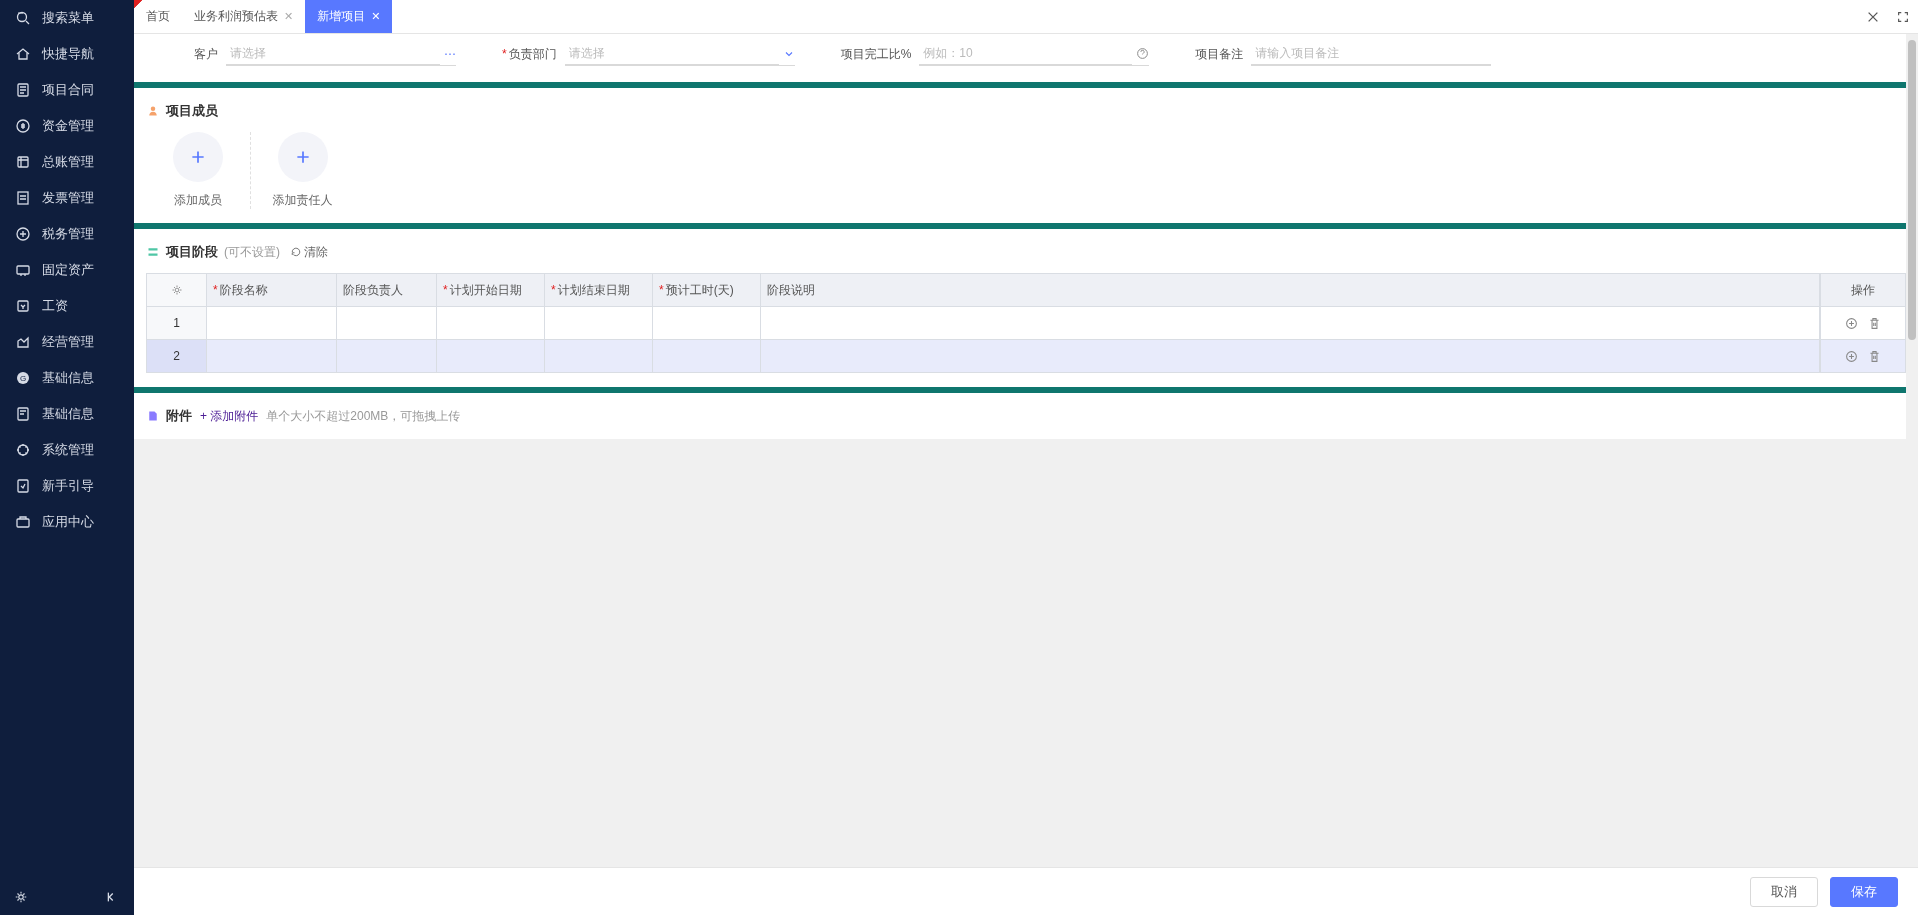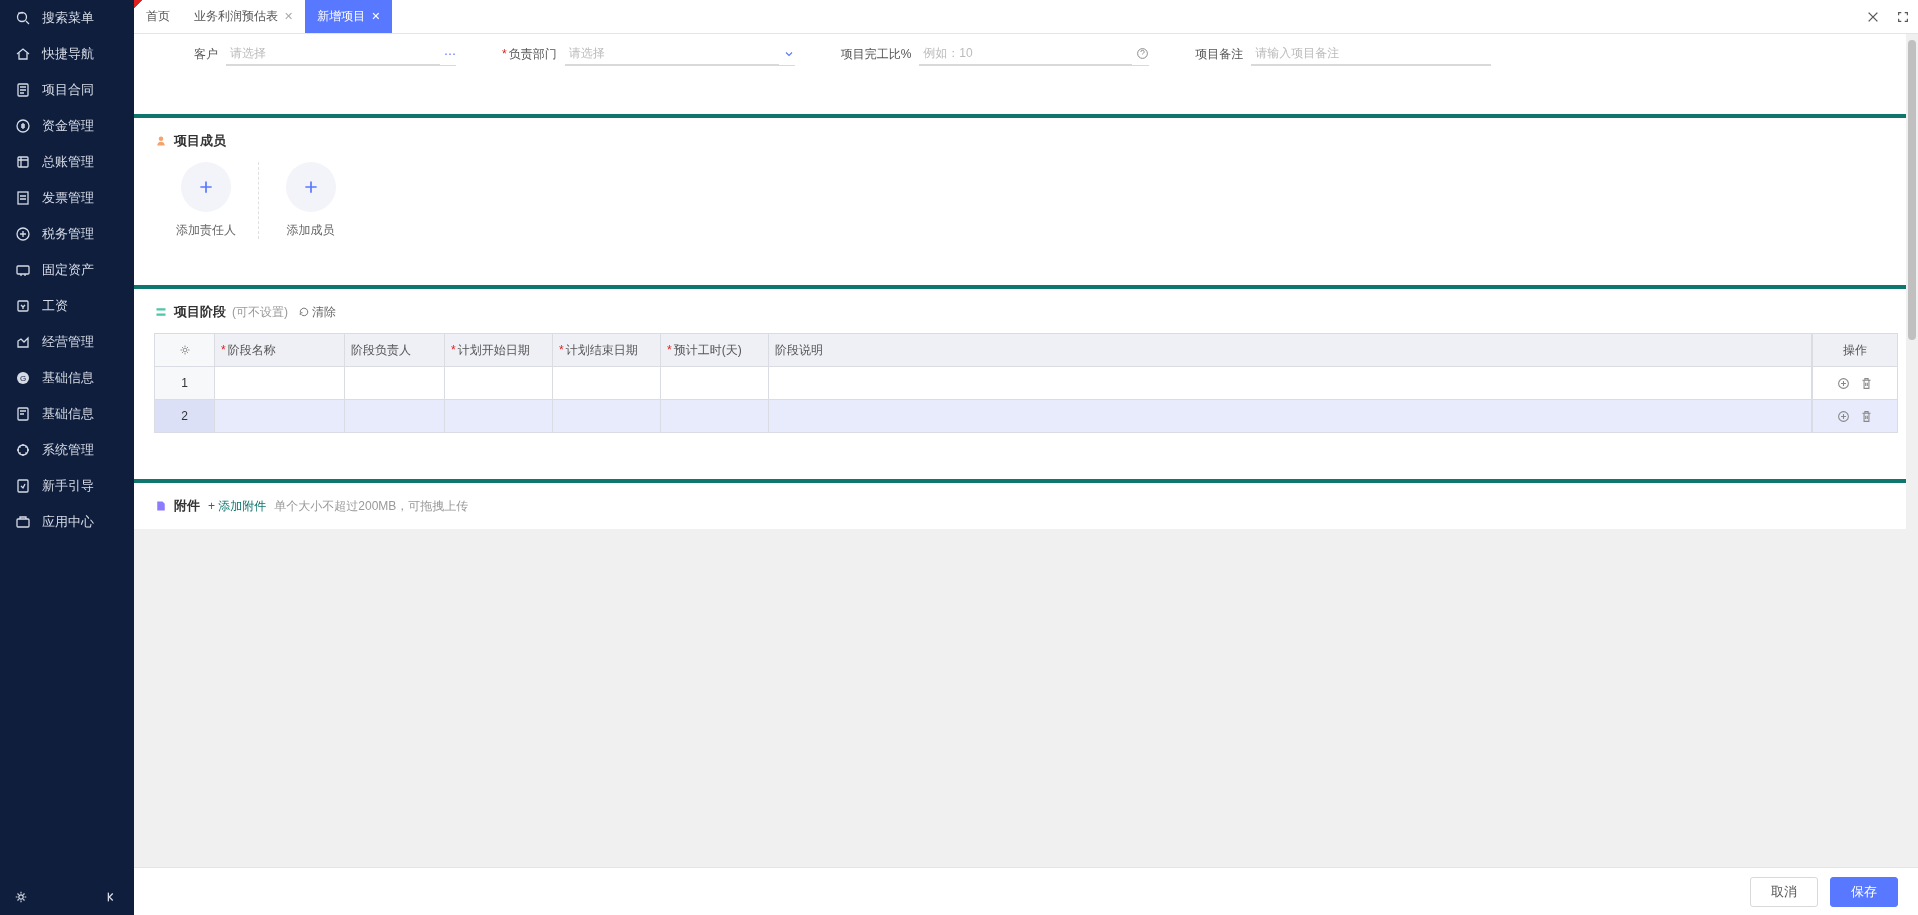--- a/index.html
+++ b/index.html
@@ -31,21 +31,21 @@
   .form-row { display: flex; align-items: center; padding: 8px 20px 16px 20px; gap: 16px; }
   .form-field { display: flex; align-items: center; }
   .form-label { color: #555; font-size: 12px; white-space: nowrap; margin-right: 8px; }
   .req { color: #e02020; margin-right: 2px; }
   .form-input { border: none; border-bottom: 1px solid #d9d9d9; padding: 4px 4px; font-size: 12px; outline: none; background: transparent; }
   .form-input::placeholder { color: #bbb; }
   .form-control { display: flex; align-items: center; border-bottom: 1px solid #d9d9d9; }
   .form-control .suffix { margin-left: 4px; color: #888; display: inline-flex; }
 
   
-  .section { padding: 14px 20px; border-top: 4px solid #0f766e; margin-top: 32px; }
+  .section { padding: 14px 12px; border-top: 6px solid #0f766e; }
   .section-head { display: flex; align-items: center; margin-bottom: 12px; }
   .sec-icon { width: 14px; height: 14px; margin-right: 6px; display: inline-flex; align-items: center; justify-content: center; }
   .sec-title { font-size: 13px; font-weight: 600; color: #333; }
   .sec-sub { color: #999; font-size: 12px; margin-left: 6px; }
   .sec-link { color: #666; font-size: 12px; margin-left: 10px; cursor: pointer; display: inline-flex; align-items: center; }
   .sec-link .icon { margin-right: 2px; }
 
   
   .members { display: flex; gap: 0; }
   .member-add { width: 104px; display: flex; flex-direction: column; align-items: center; }
@@ -61,21 +61,21 @@
   .phase-table thead .idx-col { text-align: center; }
   .phase-table tbody tr.hover td { background: #e8ebfb; }
   .phase-table tbody tr.hover td.idx-col { background: #dce0f7; }
   .red-corner::before { content: ""; position: absolute; top: 0; left: 0; width: 0; height: 0; border-top: 8px solid #e02020; border-right: 8px solid transparent; }
   .ops-col { width: 86px; }
   .ops-cell { display: flex; justify-content: center; gap: 10px; color: #888; }
   .ops-cell span { cursor: pointer; }
   .th-req { color: #e02020; margin-right: 2px; }
 
   
-  .attach-link { color: #0f766e; cursor: pointer; margin: 0 8px; }
+  .attach-link { color: #4c1d95; cursor: pointer; margin: 0 8px; }
   .attach-hint { color: #999; }
 
   
   .footer-bar { height: 48px; border-top: 1px solid #e5e5e5; display: flex; align-items: center; justify-content: flex-end; padding: 0 20px; gap: 12px; background: #fff; }
   .btn { height: 30px; padding: 0 20px; border-radius: 3px; font-size: 13px; cursor: pointer; display: inline-flex; align-items: center; justify-content: center; border: 1px solid #d9d9d9; background: #fff; color: #555; }
   .btn.primary { background: #5878ff; border-color: #5878ff; color: #ffffff; }
 
   
   .scroll-track { position: absolute; right: 0; top: 34px; bottom: 48px; width: 12px; background: #f0f0f0; }
   .scroll-thumb { position: absolute; right: 2px; width: 8px; background: #c0c0c0; border-radius: 4px; }
@@ -320,29 +320,29 @@
               </span>
             <span class="sec-title">项目成员</span>
           </div>
           <div class="members">
             <div class="member-add">
               <div class="circle-add">
                   <svg width="18" height="18" viewBox="0 0 16 16" stroke="#5878ff" stroke-width="1.5">
                     <path d="M8 3v10M3 8h10"></path>
                   </svg>
                 </div>
-              <span class="member-label">添加责任人</span>
+              <span class="member-label">添加成员</span>
             </div>
             <div class="member-add">
               <div class="circle-add">
                   <svg width="18" height="18" viewBox="0 0 16 16" stroke="#5878ff" stroke-width="1.5">
                     <path d="M8 3v10M3 8h10"></path>
                   </svg>
                 </div>
-              <span class="member-label">添加成员</span>
+              <span class="member-label">添加责任人</span>
             </div>
           </div>
         </div>
 
         <div class="section">
           <div class="section-head">
             <span class="sec-icon">
                 <svg width="12" height="12" viewBox="0 0 16 16" fill="#4fc6a5">
                   <rect x="2" y="3" width="12" height="3"></rect>
                   <rect x="2" y="10" width="12" height="3"></rect>

